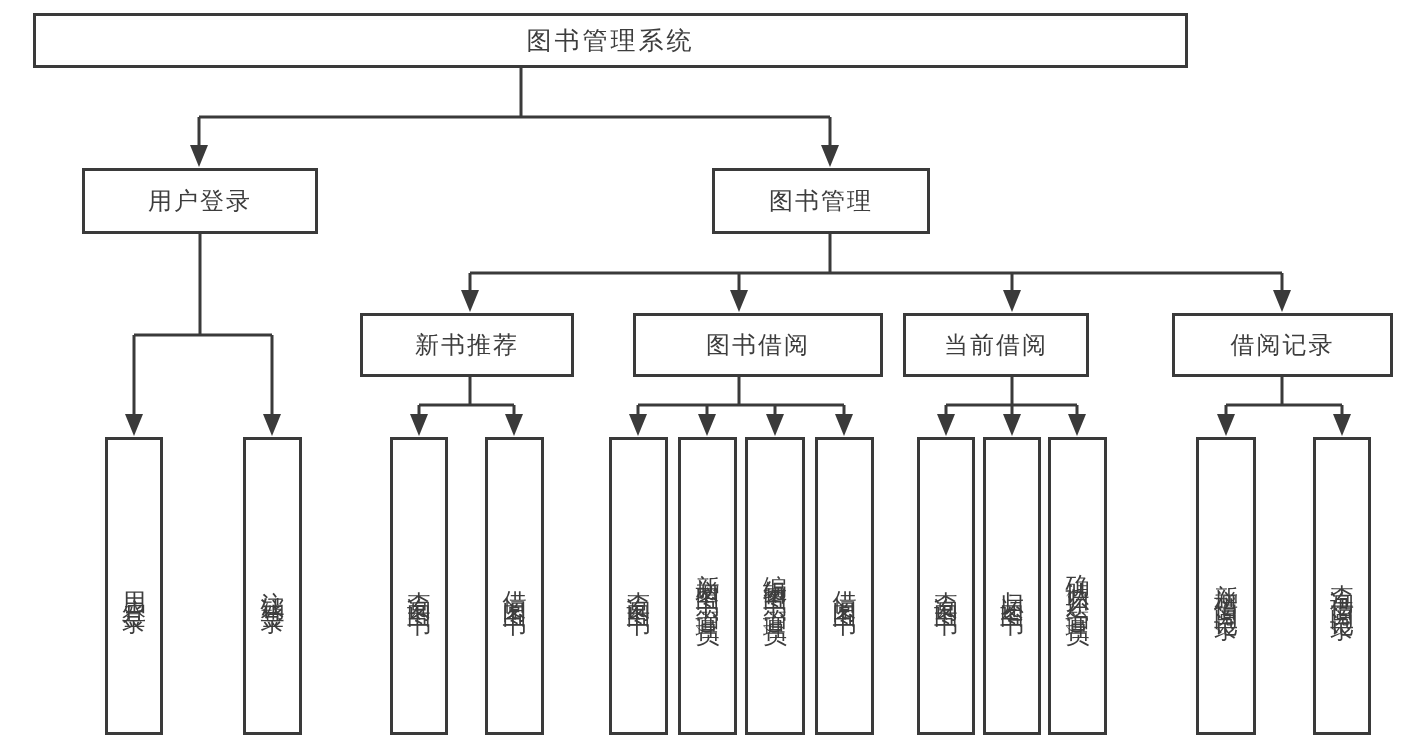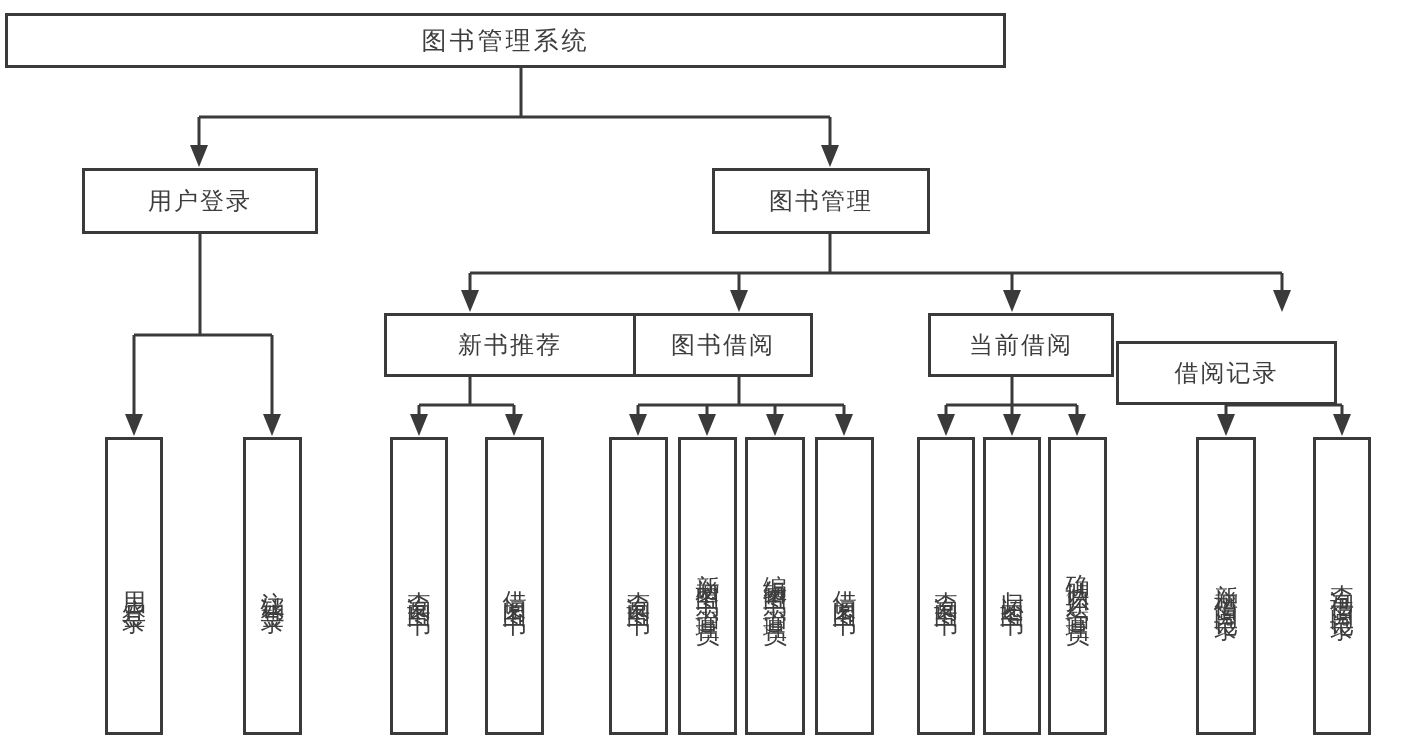--- a/index.html
+++ b/index.html
@@ -27,21 +27,21 @@
   .box {
     position: absolute;
     box-sizing: border-box;
     border: 3px solid var(--line);
     background: #fff;
     display: flex;
     align-items: center;
     justify-content: center;
     white-space: nowrap;
   }
-  .root-box  { left: 5px;  top: 13px;  width: 1001px; height: 55px; font-size: 25px; letter-spacing: 3px; }
+  .root-box  { left: 33px;  top: 13px;  width: 1155px; height: 55px; font-size: 25px; letter-spacing: 3px; }
   .node-box  { height: 66px; top: 168px; font-size: 24px; letter-spacing: 2px; }
   .node3-box { height: 64px; top: 313px; font-size: 24px; letter-spacing: 2px; }
   .leaf-box {
     top: 437px;
     height: 298px;
     font-size: 24px;
     letter-spacing: 7px;
     writing-mode: vertical-rl;
     text-orientation: mixed;
   }
@@ -91,24 +91,24 @@
       <polygon points="1217,414 1235,414 1226,436"></polygon>
       <polygon points="1333,414 1351,414 1342,436"></polygon>
     </g>
   </svg>
 
   <div class="box root-box">图书管理系统</div>
 
   <div class="box node-box" style="left:82px; width:236px;">用户登录</div>
   <div class="box node-box" style="left:712px; width:218px;">图书管理</div>
 
-  <div class="box node3-box" style="left:384px; width:252px;">新书推荐</div>
-  <div class="box node3-box" style="left:633px; width:180px;">图书借阅</div>
-  <div class="box node3-box" style="left:928px; width:186px;">当前借阅</div>
-  <div class="box node3-box" style="left:1116px; width:221px;margin-top:28px;">借阅记录</div>
+  <div class="box node3-box" style="left:360px; width:214px;">新书推荐</div>
+  <div class="box node3-box" style="left:633px; width:250px;">图书借阅</div>
+  <div class="box node3-box" style="left:903px; width:186px;">当前借阅</div>
+  <div class="box node3-box" style="left:1172px; width:221px;">借阅记录</div>
 
   <div class="box leaf-box" style="left:105px; width:58px;">用户登录</div>
   <div class="box leaf-box" style="left:243px; width:59px;">注销登录</div>
 
   <div class="box leaf-box" style="left:390px; width:58px;">查询图书</div>
   <div class="box leaf-box" style="left:485px; width:59px;">借阅图书</div>
 
   <div class="box leaf-box" style="left:609px; width:59px;">查询图书</div>
   <div class="box leaf-box" style="left:678px; width:59px;">新增图书（管理员）</div>
   <div class="box leaf-box" style="left:745px; width:60px;">编辑图书（管理员）</div>

